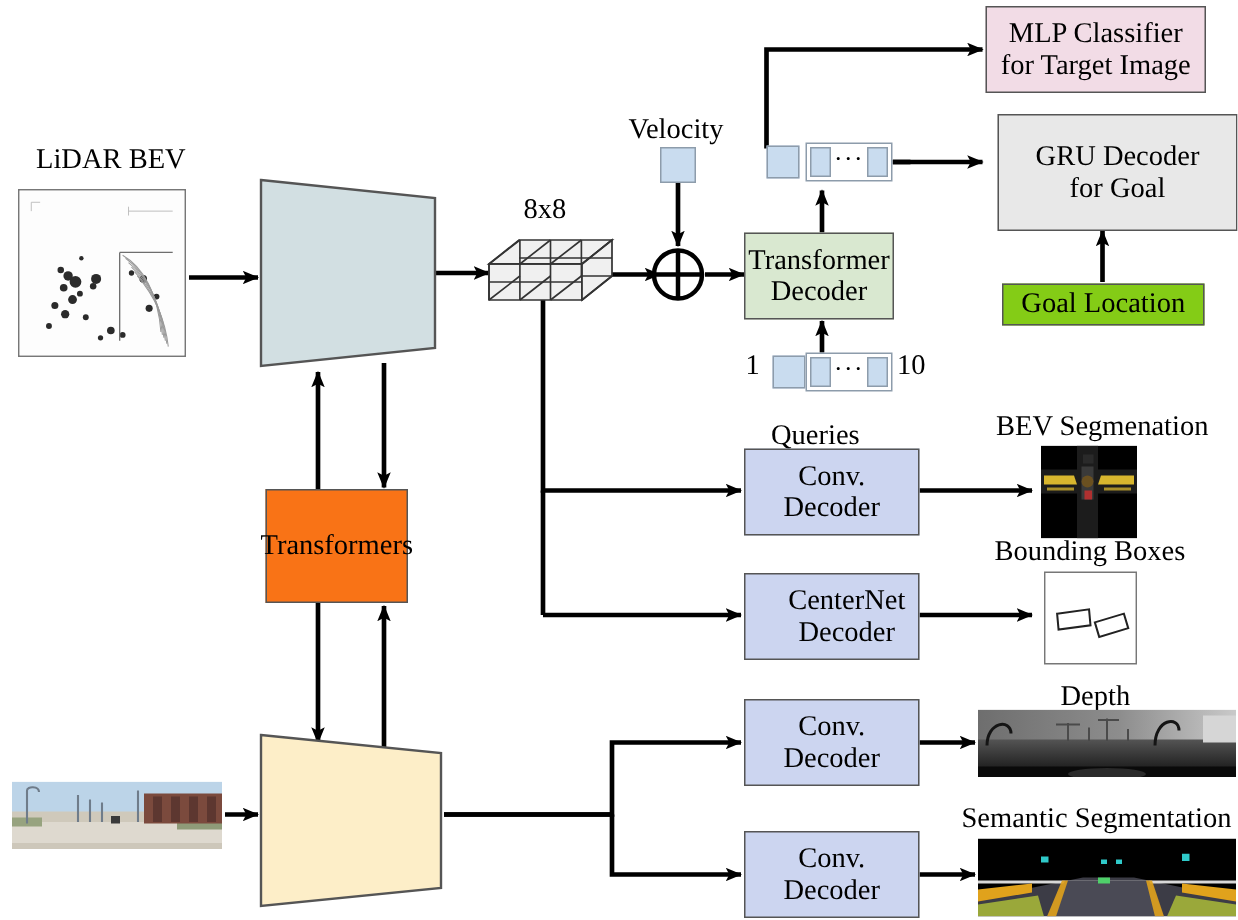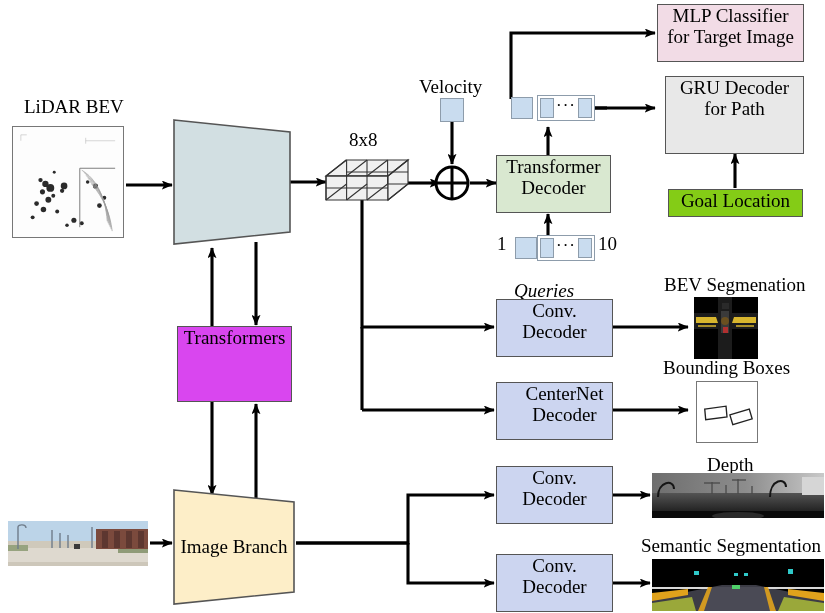--- a/index.html
+++ b/index.html
@@ -4,21 +4,21 @@
 <style>
   html,body{margin:0;padding:0;background:#ffffff;}
   body{width:825px;height:613px;position:relative;overflow:hidden;
        font-family:"Liberation Serif","DejaVu Serif",serif;color:#000;}
   #stage{position:absolute;left:0;top:0;width:825px;height:613px;}
 
   .lbl{position:absolute;white-space:nowrap;font-size:19px;line-height:1;}
 
   
   .blk{position:absolute;box-sizing:border-box;border:1.3px solid #555;
-       display:flex;flex-direction:column;align-items:center;justify-content:flex-start;
+       display:flex;flex-direction:column;align-items:center;justify-content:center;
        font-size:19px;line-height:1.12;text-align:center;}
   .blk span{display:block;}
 
   
   .trap{position:absolute;box-sizing:border-box;}
   .trap svg{display:block;width:100%;height:100%;}
   .trap .txt{position:absolute;left:0;right:0;top:50%;transform:translateY(-50%);
              text-align:center;font-size:19px;line-height:1.12;}
 
   
@@ -152,32 +152,28 @@
       </g>
     </svg>
   </div>
 
   <div class="trap" style="left:172px;top:118px;width:120px;height:128px;">
     <svg viewBox="0 0 120 128" preserveAspectRatio="none">
       <polygon points="2,2 118,14 118,114 2,126" fill="#d2dfe2" stroke="#555" stroke-width="1.6"></polygon>
     </svg>
   </div>
 
-  <div class="blk" style="left:177px;top:326px;width:115px;height:76px;background:#d946ef;">
+  <div class="blk" style="left:177px;top:326px;width:95px;height:76px;background:#f97316;">
     <span>Transformers</span>
   </div>
 
   <div class="trap" style="left:172px;top:488px;width:124px;height:118px;">
     <svg viewBox="0 0 124 118" preserveAspectRatio="none">
       <polygon points="2,2 122,14 122,104 2,116" fill="#fdeec8" stroke="#555" stroke-width="1.6"></polygon>
     </svg>
-    <div class="txt">
-      <span>Image</span>
-      <span>Branch</span>
-    </div>
   </div>
 
   <div class="lbl" style="left:27px;top:521px;">RGB Image</div>
   <div class="thumb" style="left:8px;top:521px;width:140px;height:45px;border:none;">
     <svg viewBox="0 0 140 45" preserveAspectRatio="none">
       <rect width="140" height="26" fill="#bcd4e8"></rect>
       <rect y="24" width="140" height="21" fill="#ded9cf"></rect>
       <rect y="20" width="140" height="7" fill="#cfc9bb"></rect>
       <rect x="0" y="24" width="20" height="6" fill="#97a37f"></rect>
       <rect x="110" y="25" width="30" height="7" fill="#8f9b78"></rect>
@@ -213,51 +209,51 @@
         <path d="M22.6,32 L2,48 M43,32 L22.6,48 M63.6,32 L43,48 M84,32 L64,48"></path>
         <path d="M2,24 L64,24 M2,36 L64,36"></path>
         <path d="M22,20 L84,20 M64,32 L84,32"></path>
       </g>
     </svg>
   </div>
 
   <div class="lbl" style="left:419px;top:77px;text-align:center;">Velocity</div>
   <div class="sq" style="left:440px;top:98px;width:24px;height:24px;"></div>
 
-  <div class="blk" style="left:496px;top:155px;width:115px;height:58px;background:#d9e8d0;">
+  <div class="blk" style="left:496px;top:155px;width:100px;height:58px;background:#d9e8d0;">
     <span>Transformer</span>
     <span>Decoder</span>
   </div>
 
   <div class="sq" style="left:511px;top:97px;width:22px;height:22px;"></div>
   <div class="grp" style="left:537px;top:95px;width:58px;height:26px;">
     <div class="sq2"></div>
     <div class="dots">···</div>
     <div class="sq2"></div>
   </div>
 
   <div class="lbl" style="left:497px;top:234px;font-size:19px;">1</div>
   <div class="sq" style="left:515px;top:237px;width:22px;height:22px;"></div>
   <div class="grp" style="left:537px;top:235px;width:58px;height:26px;">
     <div class="sq2"></div>
     <div class="dots">···</div>
     <div class="sq2"></div>
   </div>
   <div class="lbl" style="left:598px;top:234px;">10</div>
   <div class="lbl" style="left:511px;top:261px;margin-top:48px;">Learned</div>
-  <div class="lbl" style="left:514px;top:281px;font-style:italic;">Queries</div>
+  <div class="lbl" style="left:514px;top:281px;">Queries</div>
 
   <div class="blk" style="left:657px;top:4px;width:147px;height:58px;background:#f2dce6;">
     <span>MLP Classifier</span>
     <span>for Target Image</span>
   </div>
 
-  <div class="blk" style="left:665px;top:76px;width:139px;height:78px;background:#e8e8e8;">
+  <div class="blk" style="left:665px;top:76px;width:160px;height:78px;background:#e8e8e8;">
     <span>GRU Decoder</span>
-    <span>for Path</span>
+    <span>for Goal</span>
   </div>
 
   <div class="blk" style="left:668px;top:189px;width:135px;height:28px;background:#84cc16;">
     <span>Goal Location</span>
   </div>
 
   <div class="blk" style="left:496px;top:299px;width:117px;height:58px;background:#ccd5f0;">
     <span>Conv.</span>
     <span>Decoder</span>
   </div>

